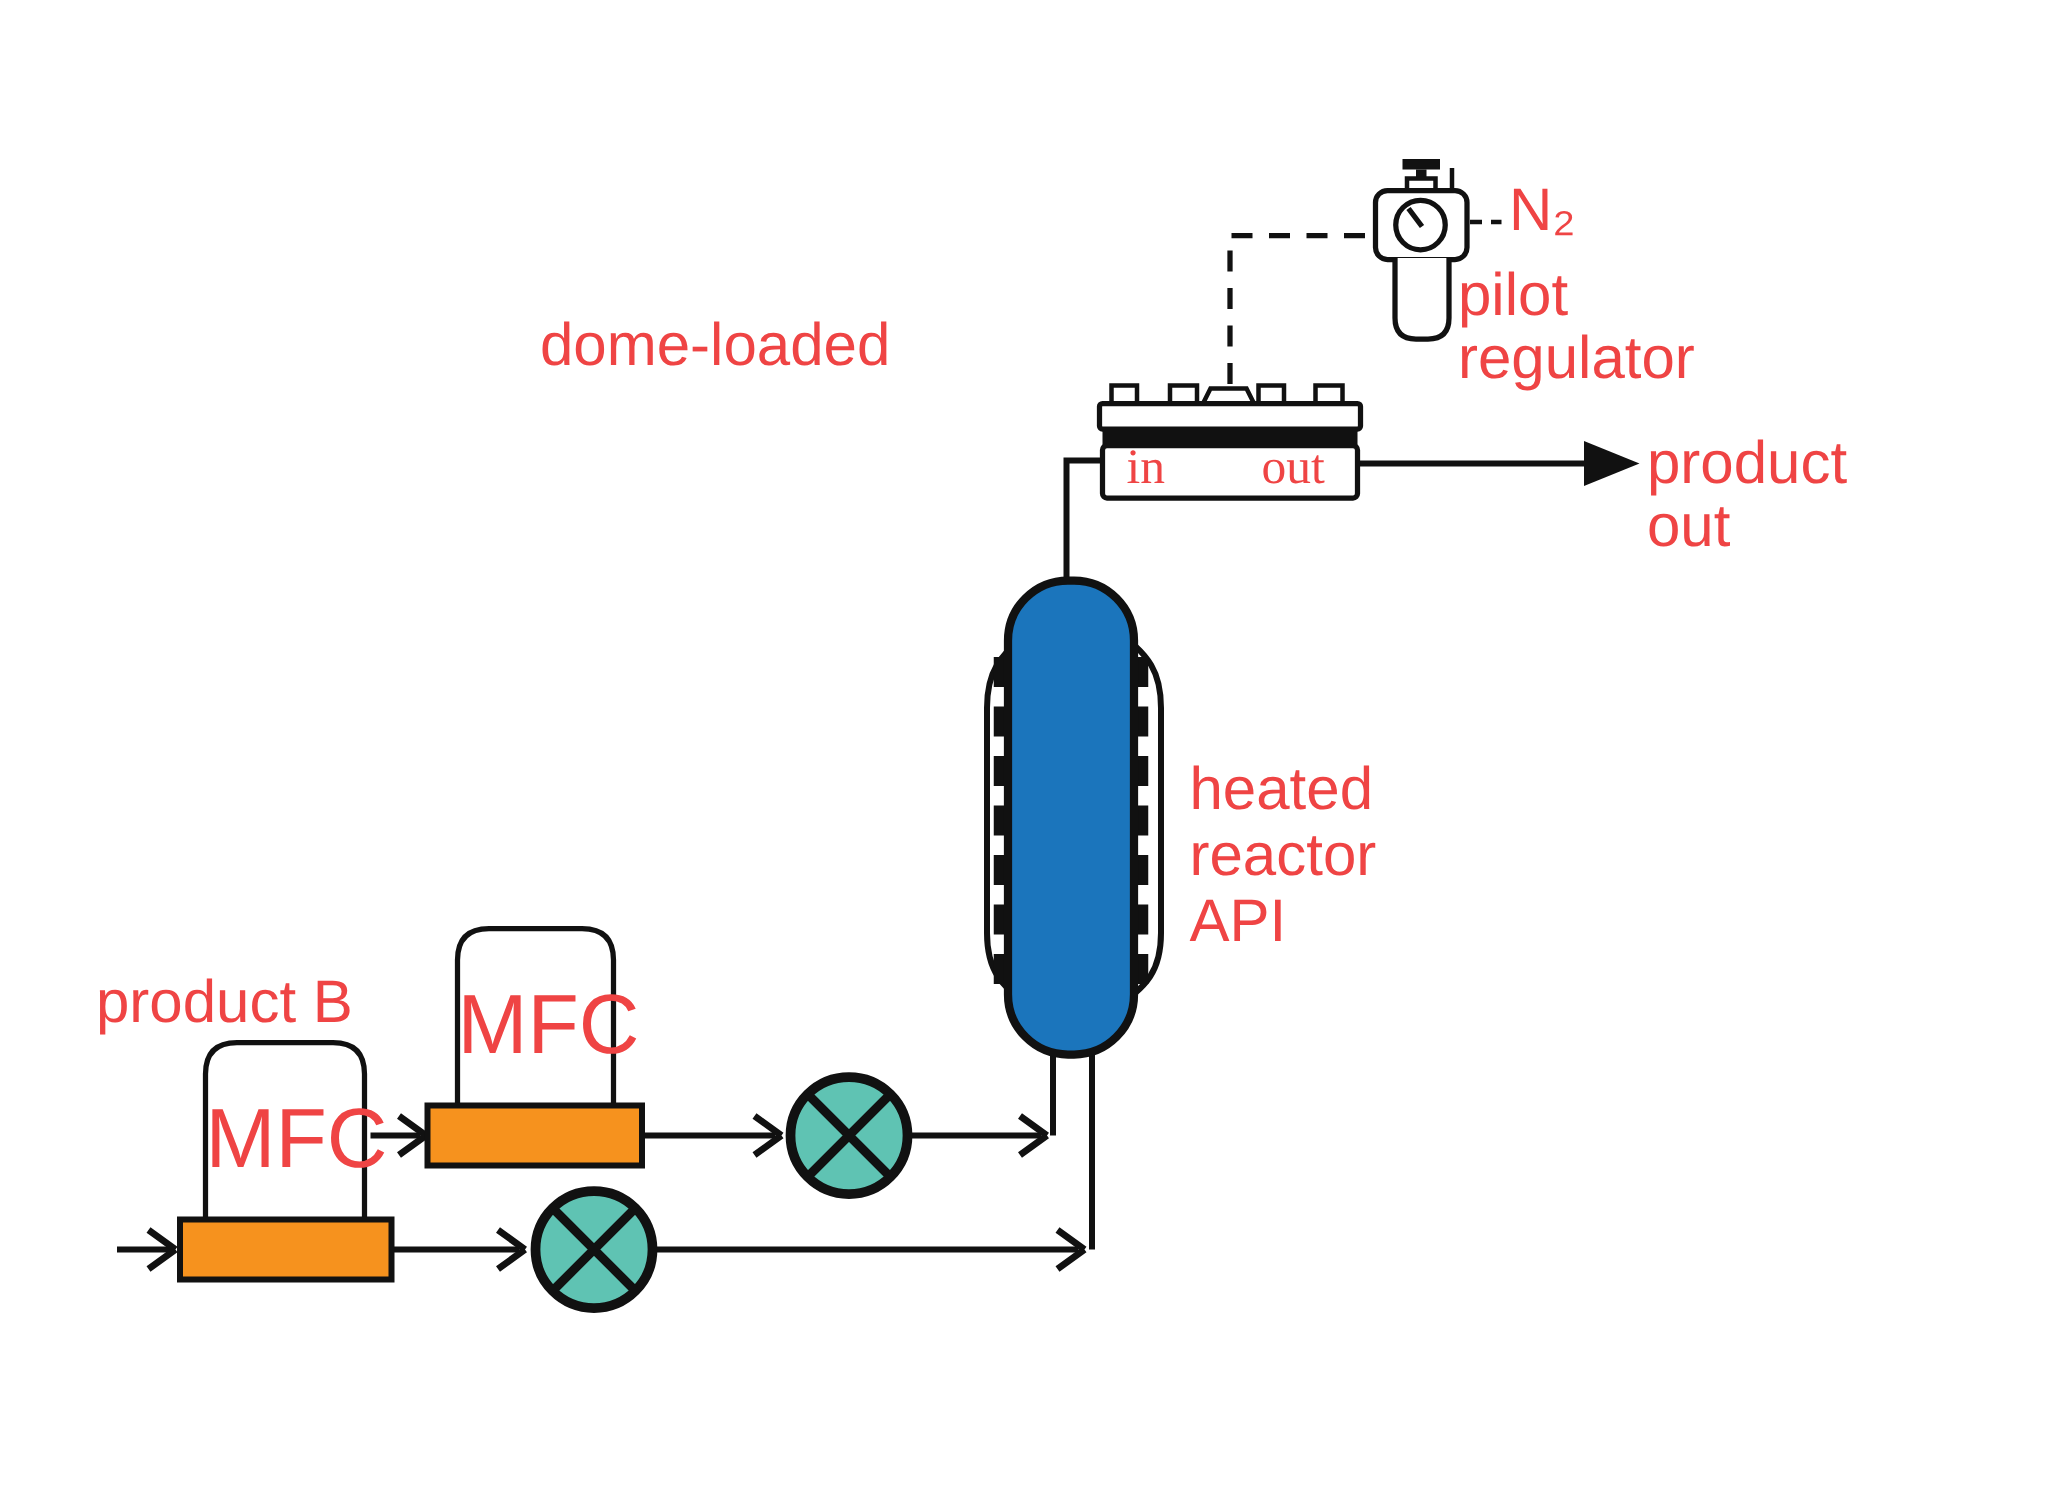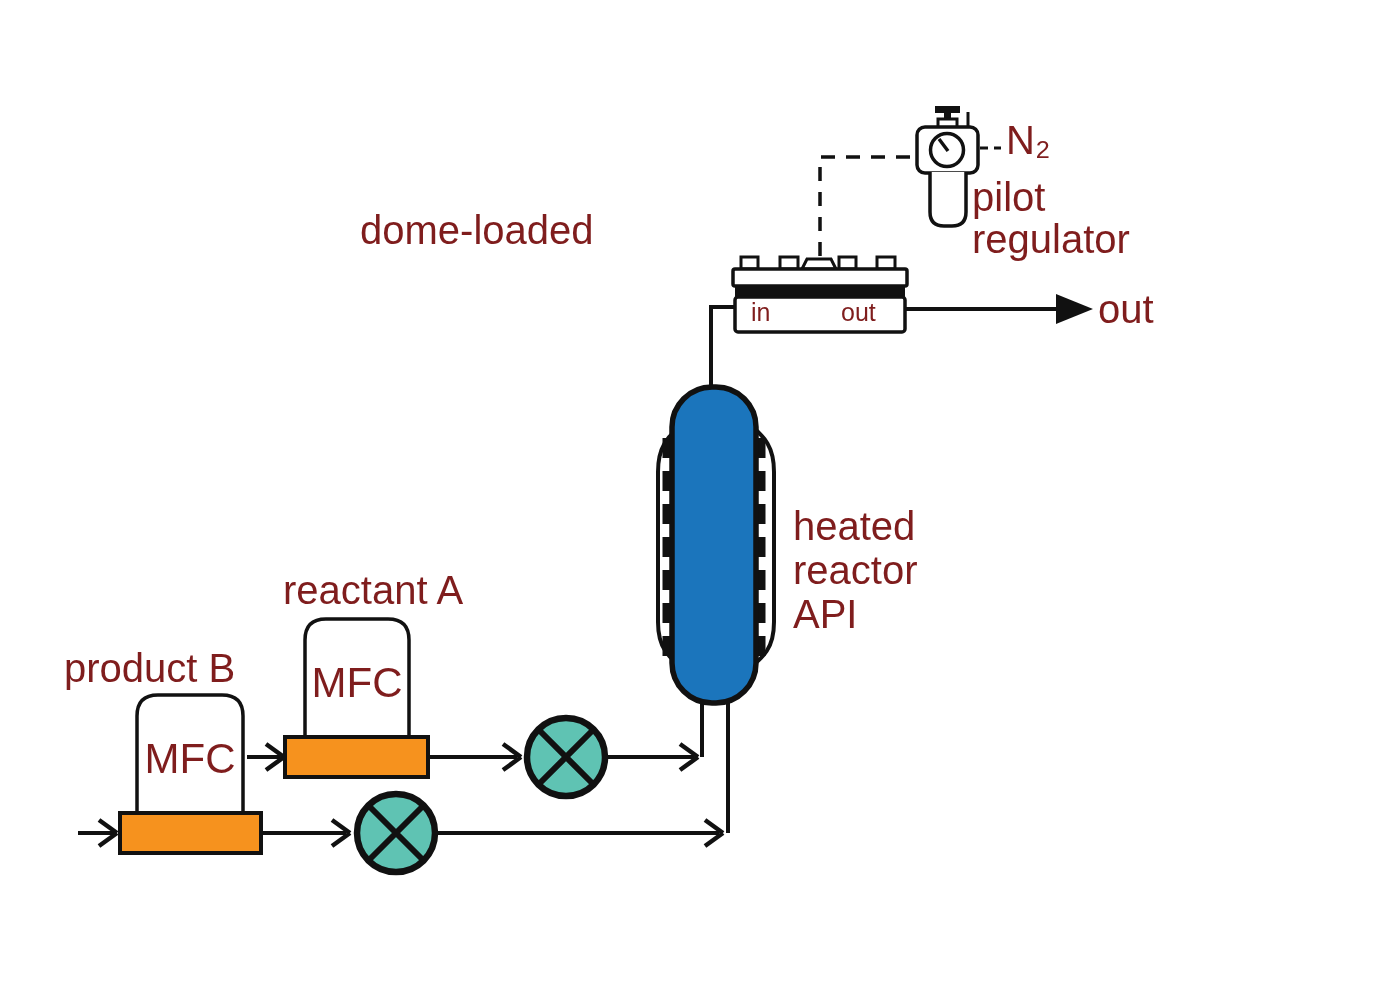--- a/index.html
+++ b/index.html
@@ -10,32 +10,33 @@
     background: #ffffff;
     font-family: "Liberation Sans", sans-serif;
     color: #111111;
     overflow: hidden;
   }
   #diagram-svg { position: absolute; left: 0; top: 0; }
   .lbl {
     position: absolute;
     font-size: 40px;
     line-height: 44px;
-    color: #7f1d1d;
+    color: #ef4444;
     white-space: nowrap;
   }
   .lbl div { white-space: nowrap; }
   .mfc-text {
-    font-size: 42px;
+    font-size: 56px;
     line-height: 42px;
     text-align: center;
   }
   .port-text {
-    font-size: 25px;
+    font-size: 33px;
     line-height: 33px;
+    font-family: Liberation Serif, serif;
   }
 </style>
 </head>
 <body>
 
 <div id="canvas">
 
   <svg id="diagram-svg" width="1379" height="992" viewBox="0 0 1379 992">
 
     <g stroke="#111111" stroke-width="4" fill="none">
@@ -135,30 +136,30 @@
   </div>
 
   <div class="lbl" style="left:1006px; top:118px;">N₂</div>
 
   <div class="lbl" style="left:972px; top:176px; line-height:42px;">
     <div>pilot</div>
     <div>regulator</div>
   </div>
 
   <div class="lbl" style="left:1098px; top:288px; line-height:42px;">
+    <div>product</div>
     <div>out</div>
   </div>
 
   <div class="lbl" style="left:793px; top:492px;margin-top:12px;">
     <div>heated</div>
     <div>reactor</div>
     <div>API</div>
   </div>
 
-  <div class="lbl" style="left:283px; top:568px;">reactant A</div>
 
   <div class="lbl" style="left:64px; top:646px;">product B</div>
 
   <div class="lbl mfc-text" style="left:305px; top:662px; width:104px;">MFC</div>
 
   <div class="lbl mfc-text" style="left:137px; top:738px; width:106px;">MFC</div>
 
   <div class="lbl port-text" style="left:751px; top:296px;">in</div>
 
   <div class="lbl port-text" style="left:841px; top:296px;">out</div>

